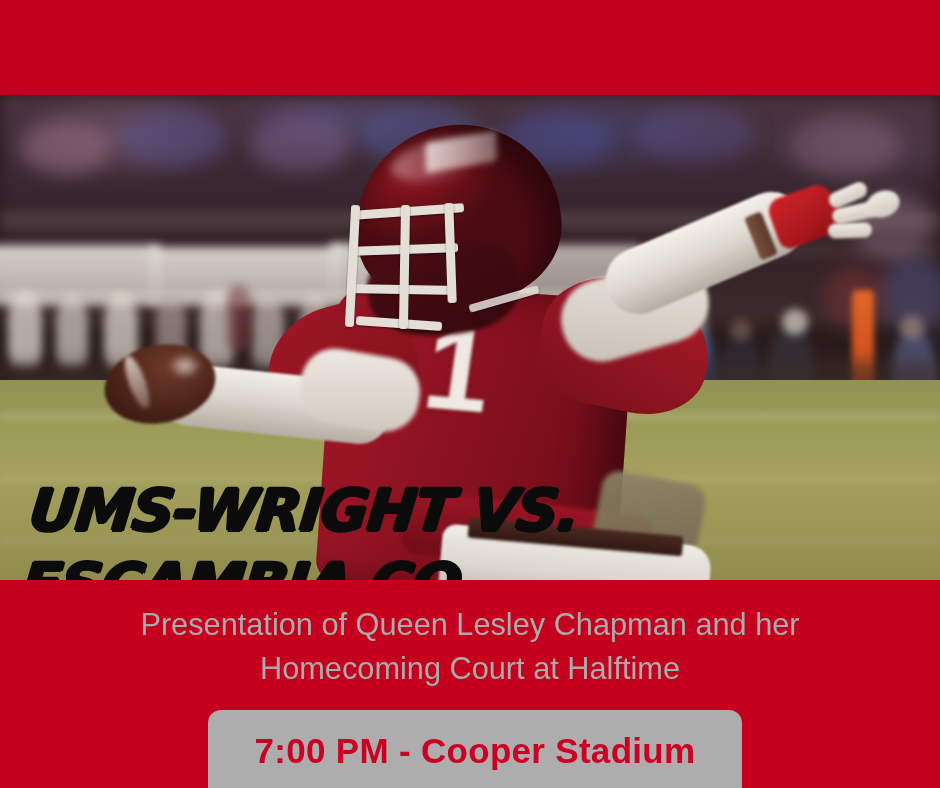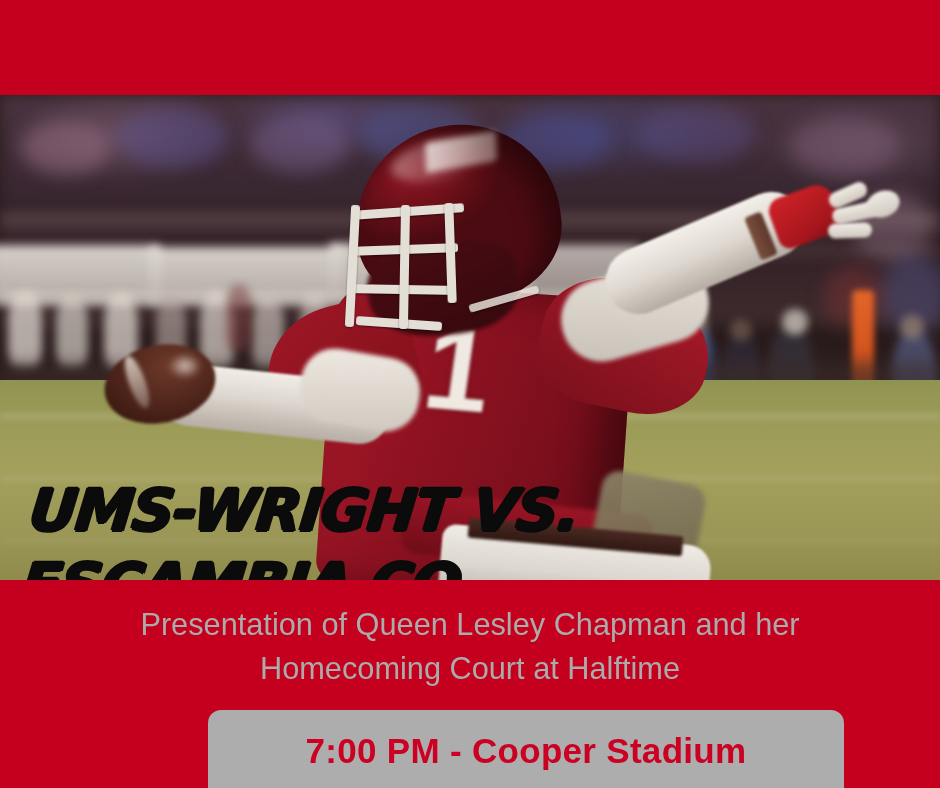--- a/index.html
+++ b/index.html
@@ -421,21 +421,21 @@
     font-size: 32px;
     line-height: 44px;
     transform: scaleX(0.96);
   }
   .subtitle-line { display: block; }
 
   .info-box {
     position: absolute;
     left: 208px;
     top: 710px;
-    width: 636px;
+    width: 534px;
     height: 78px;
     background: #ADADAD;
     border-radius: 13px 13px 0 0;
     display: flex;
     align-items: center;
     justify-content: center;
     z-index: 7;
   }
   .info-text {
     color: #CB0022;

